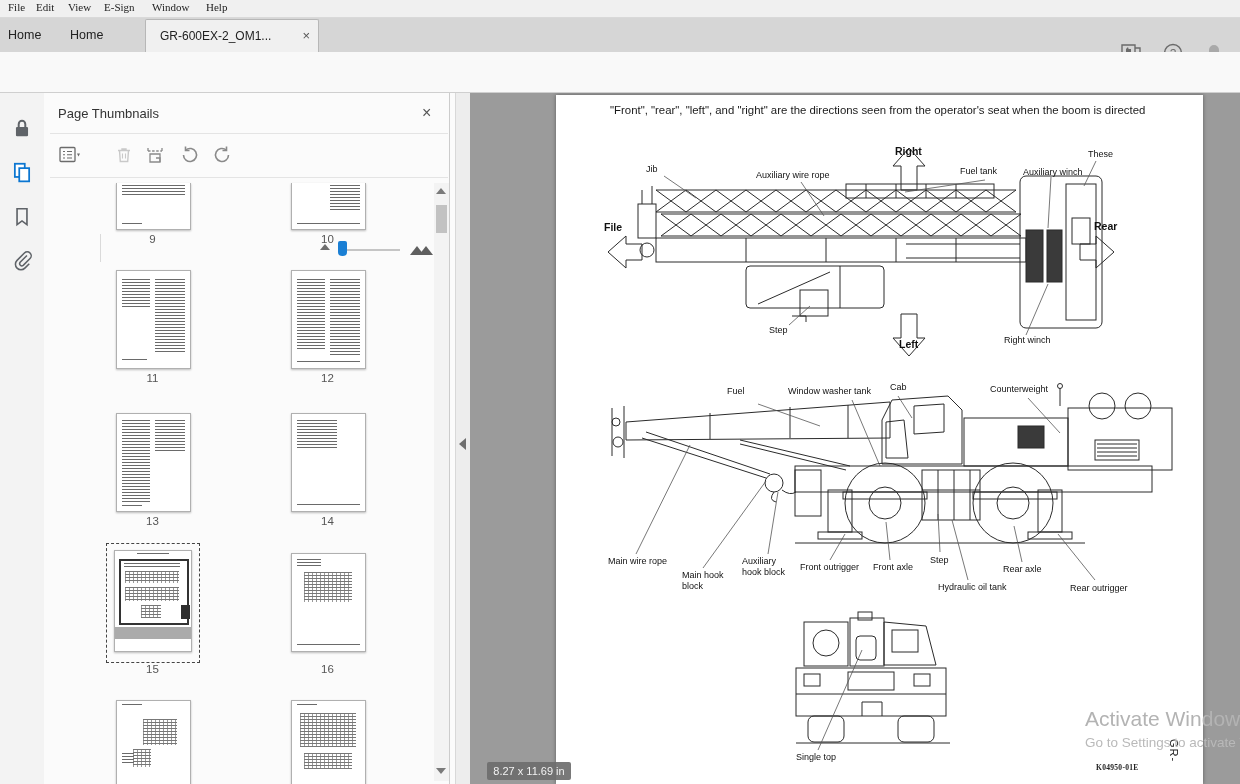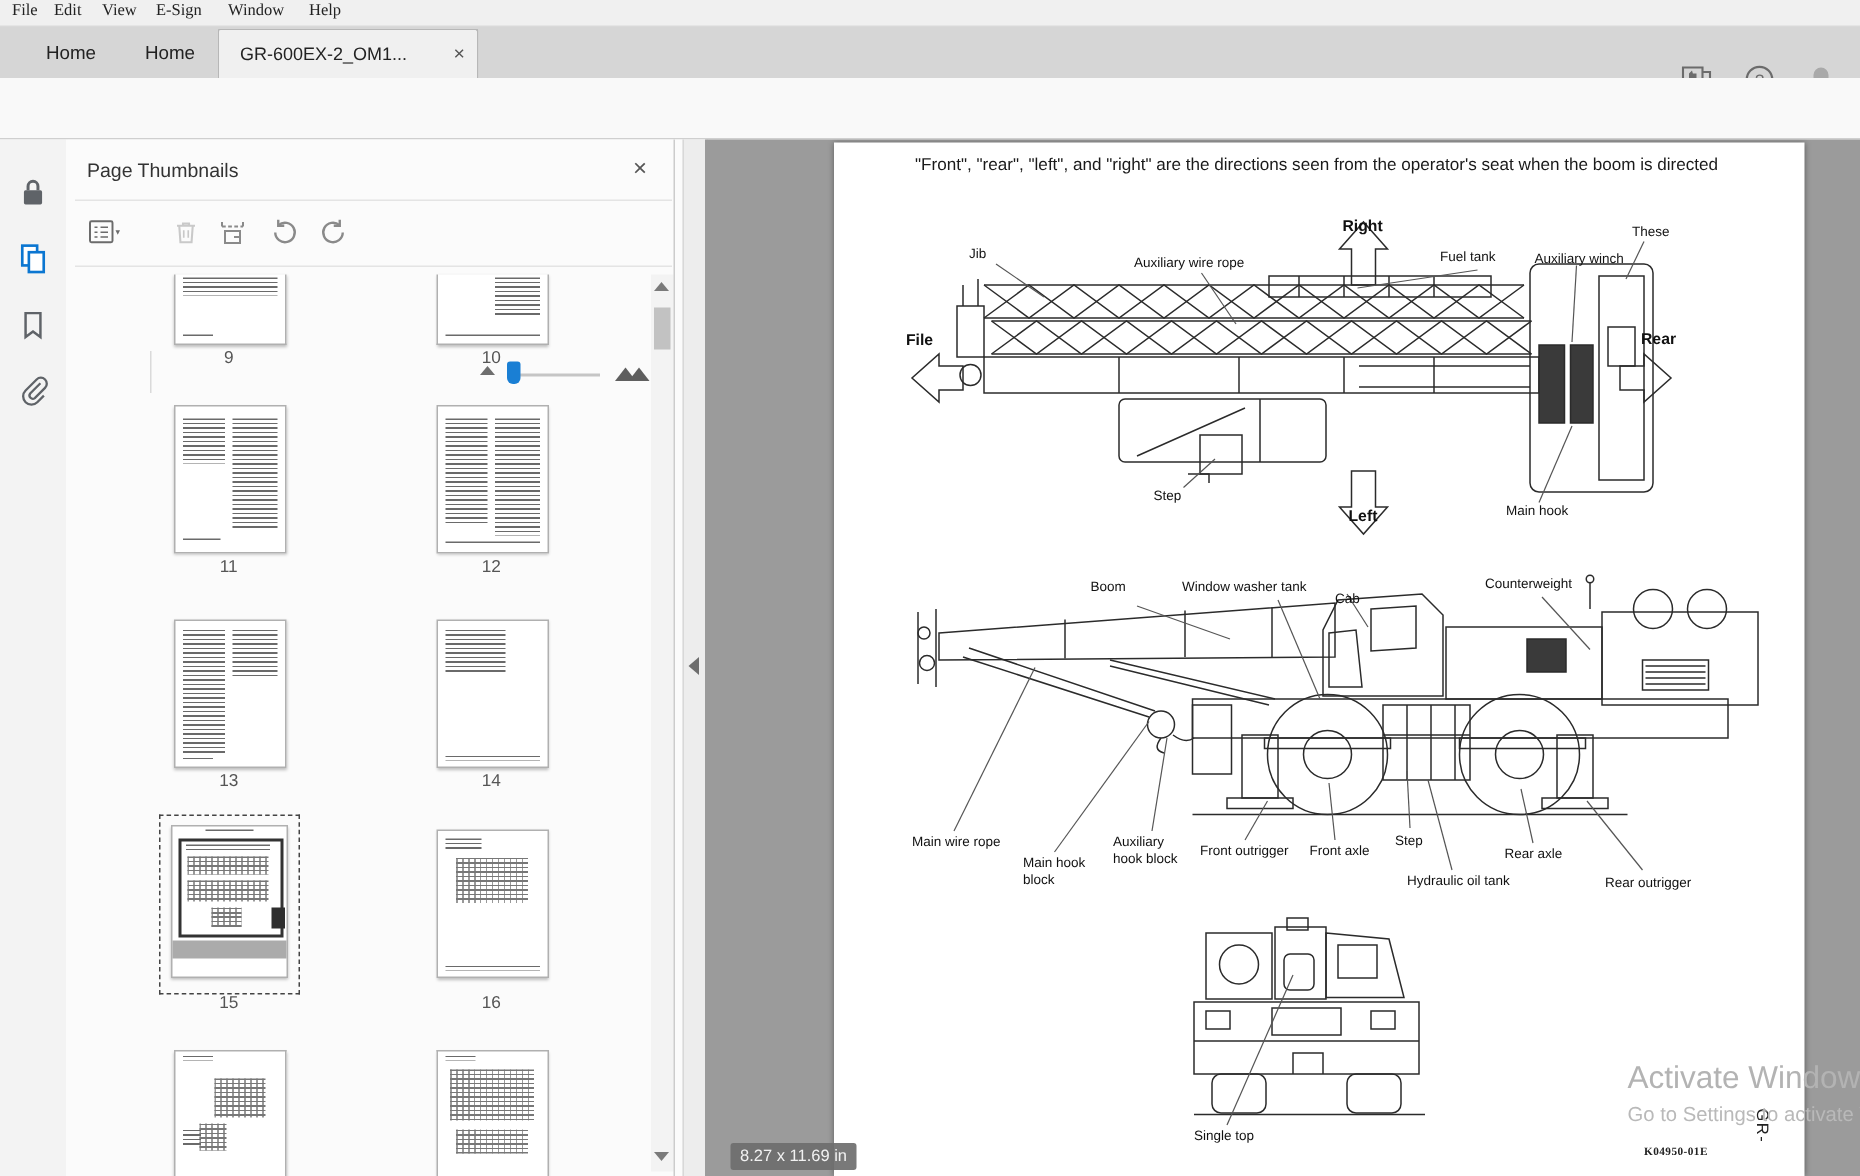--- a/index.html
+++ b/index.html
@@ -3,21 +3,21 @@
 <meta charset="utf-8">
 <style>
   html,body{margin:0;padding:0;}
   #root{position:relative;width:1240px;height:784px;background:#fff;overflow:hidden;
         font-family:"Liberation Sans","DejaVu Sans",sans-serif;color:#333;}
   .abs{position:absolute;}
   
   .menubar{left:0;top:0;width:1240px;height:17px;background:#f0f0f0;border-bottom:1px solid #d9d9d9;}
   .menu-item{position:absolute;top:1px;font-size:11px;color:#222;cursor:default;font-family:Liberation Serif, serif;}
   .tabstrip{left:0;top:18px;width:1240px;height:34px;background:#d6d6d6;}
-  .tab-btn{position:absolute;top:0;height:34px;line-height:34px;font-size:12.5px;color:#222;text-align:right;}
+  .tab-btn{position:absolute;top:0;height:34px;line-height:34px;font-size:12.5px;color:#222;text-align:left;}
   .doctab{position:absolute;left:145px;top:1px;width:172px;height:33px;background:#f0f0f0;
           border:1px solid #b7b7b7;border-bottom:none;border-radius:2px 2px 0 0;}
   .doctab-label{position:absolute;left:14px;top:9px;font-size:12px;color:#222;white-space:nowrap;}
   .doctab-close{position:absolute;right:8px;top:8px;font-size:13px;color:#555;line-height:16px;}
   .toolbar{left:0;top:52px;width:1240px;height:40px;background:#f9f9f9;border-bottom:1px solid #cfcfcf;}
   .tbtn{position:absolute;top:60px;width:26px;height:26px;display:flex;align-items:center;justify-content:center;}
   .tsep{position:absolute;top:58px;width:1px;height:28px;background:#dadada;}
   .pagebox{position:absolute;left:352px;top:62px;width:34px;height:21px;border:1px solid #c6c6c6;
            background:#fff;font-size:12px;color:#222;text-align:center;line-height:21px;border-bottom:2px solid #8a8a8a;}
   .pagetotal{position:absolute;left:395px;top:65px;font-size:12px;color:#333;}
@@ -489,21 +489,21 @@
         <span class="dlabel" style="left:50px;top:18px">Jib</span>
         <span class="dlabel" style="left:160px;top:24px">Auxiliary wire rope</span>
         <span class="dlabel b" style="left:299px;top:0">Right</span>
         <span class="dlabel" style="left:364px;top:20px">Fuel tank</span>
         <span class="dlabel" style="left:427px;top:21px">Auxiliary winch</span>
         <span class="dlabel" style="left:492px;top:3px">These</span>
         <span class="dlabel b" style="left:8px;top:76px">File</span>
         <span class="dlabel b" style="left:498px;top:75px">Rear</span>
         <span class="dlabel" style="left:173px;top:179px">Step</span>
         <span class="dlabel b" style="left:303px;top:193px">Left</span>
-        <span class="dlabel" style="left:408px;top:189px">Main hook</span>
+        <span class="dlabel" style="left:408px;top:189px">Right winch</span>
       </div>
 
       <div class="abs" style="left:34px;top:283px;width:600px;height:227px">
         <svg width="600" height="227" viewBox="0 0 600 227">
           <g class="draw">
             <path d="M205 165h290"></path>
             <circle cx="295" cy="125" r="40"></circle>
               <circle cx="295" cy="125" r="16"></circle>
             <circle cx="423" cy="125" r="40"></circle>
               <circle cx="423" cy="125" r="16"></circle>
@@ -547,23 +547,23 @@
               <path d="M113 190L176 103"></path>
               <path d="M178 176L188 114"></path>
             <path d="M240 182L255 156"></path>
               <path d="M300 182L296 144"></path>
               <path d="M350 174L348 136"></path>
             <path d="M378 202L362 142"></path>
               <path d="M432 184L424 148"></path>
               <path d="M505 202L468 156"></path>
           </g>
         </svg>
-        <span class="dlabel" style="left:137px;top:8px">Boom</span>
+        <span class="dlabel" style="left:137px;top:8px">Fuel</span>
         <span class="dlabel" style="left:198px;top:8px">Window washer tank</span>
-        <span class="dlabel" style="left:300px;top:16px">Cab</span>
+        <span class="dlabel" style="left:300px;top:4px">Cab</span>
         <span class="dlabel" style="left:400px;top:6px">Counterweight</span>
         <span class="dlabel" style="left:18px;top:178px">Main wire rope</span>
         <span class="dlabel wrap" style="left:92px;top:192px;width:44px">Main hook block</span>
         <span class="dlabel wrap" style="left:152px;top:178px;width:52px">Auxiliary hook block</span>
         <span class="dlabel" style="left:210px;top:184px">Front outrigger</span>
         <span class="dlabel" style="left:283px;top:184px">Front axle</span>
         <span class="dlabel" style="left:340px;top:177px">Step</span>
         <span class="dlabel" style="left:348px;top:204px">Hydraulic oil tank</span>
         <span class="dlabel" style="left:413px;top:186px">Rear axle</span>
         <span class="dlabel" style="left:480px;top:205px">Rear outrigger</span>

